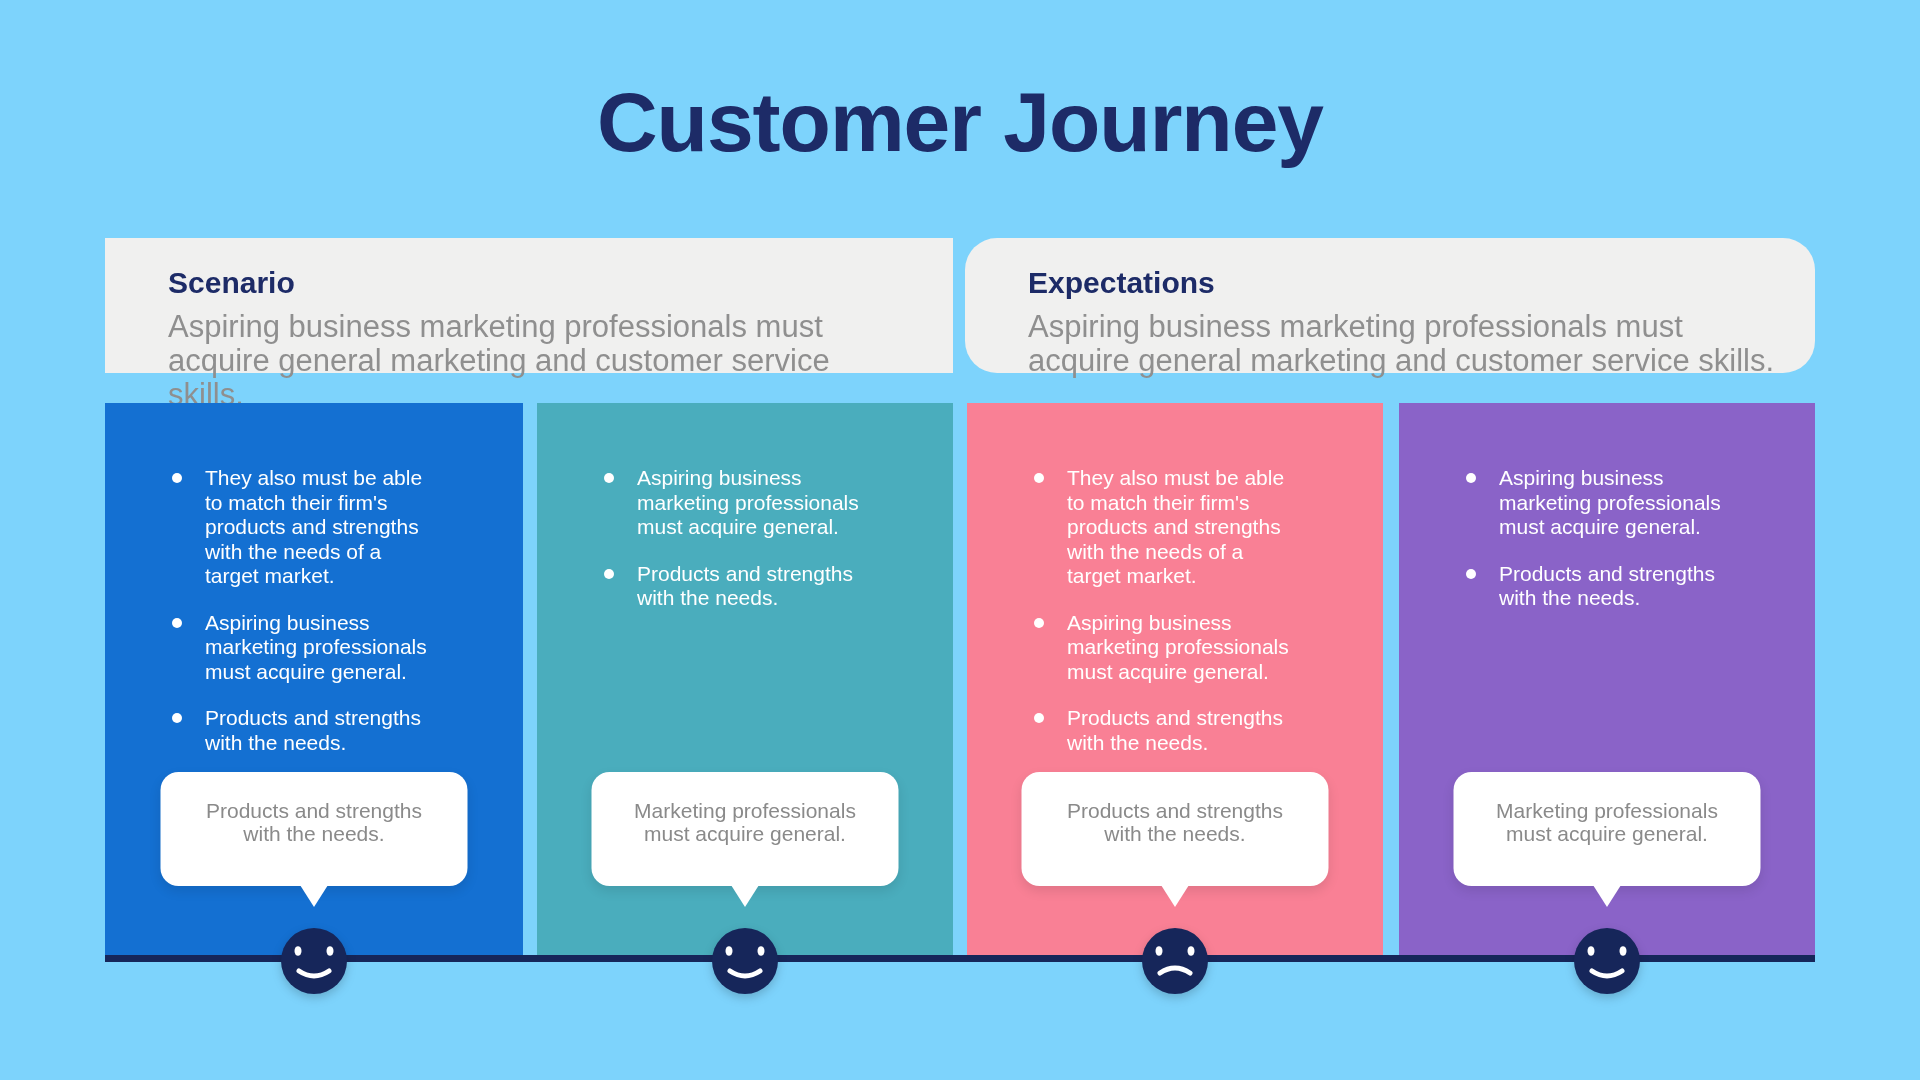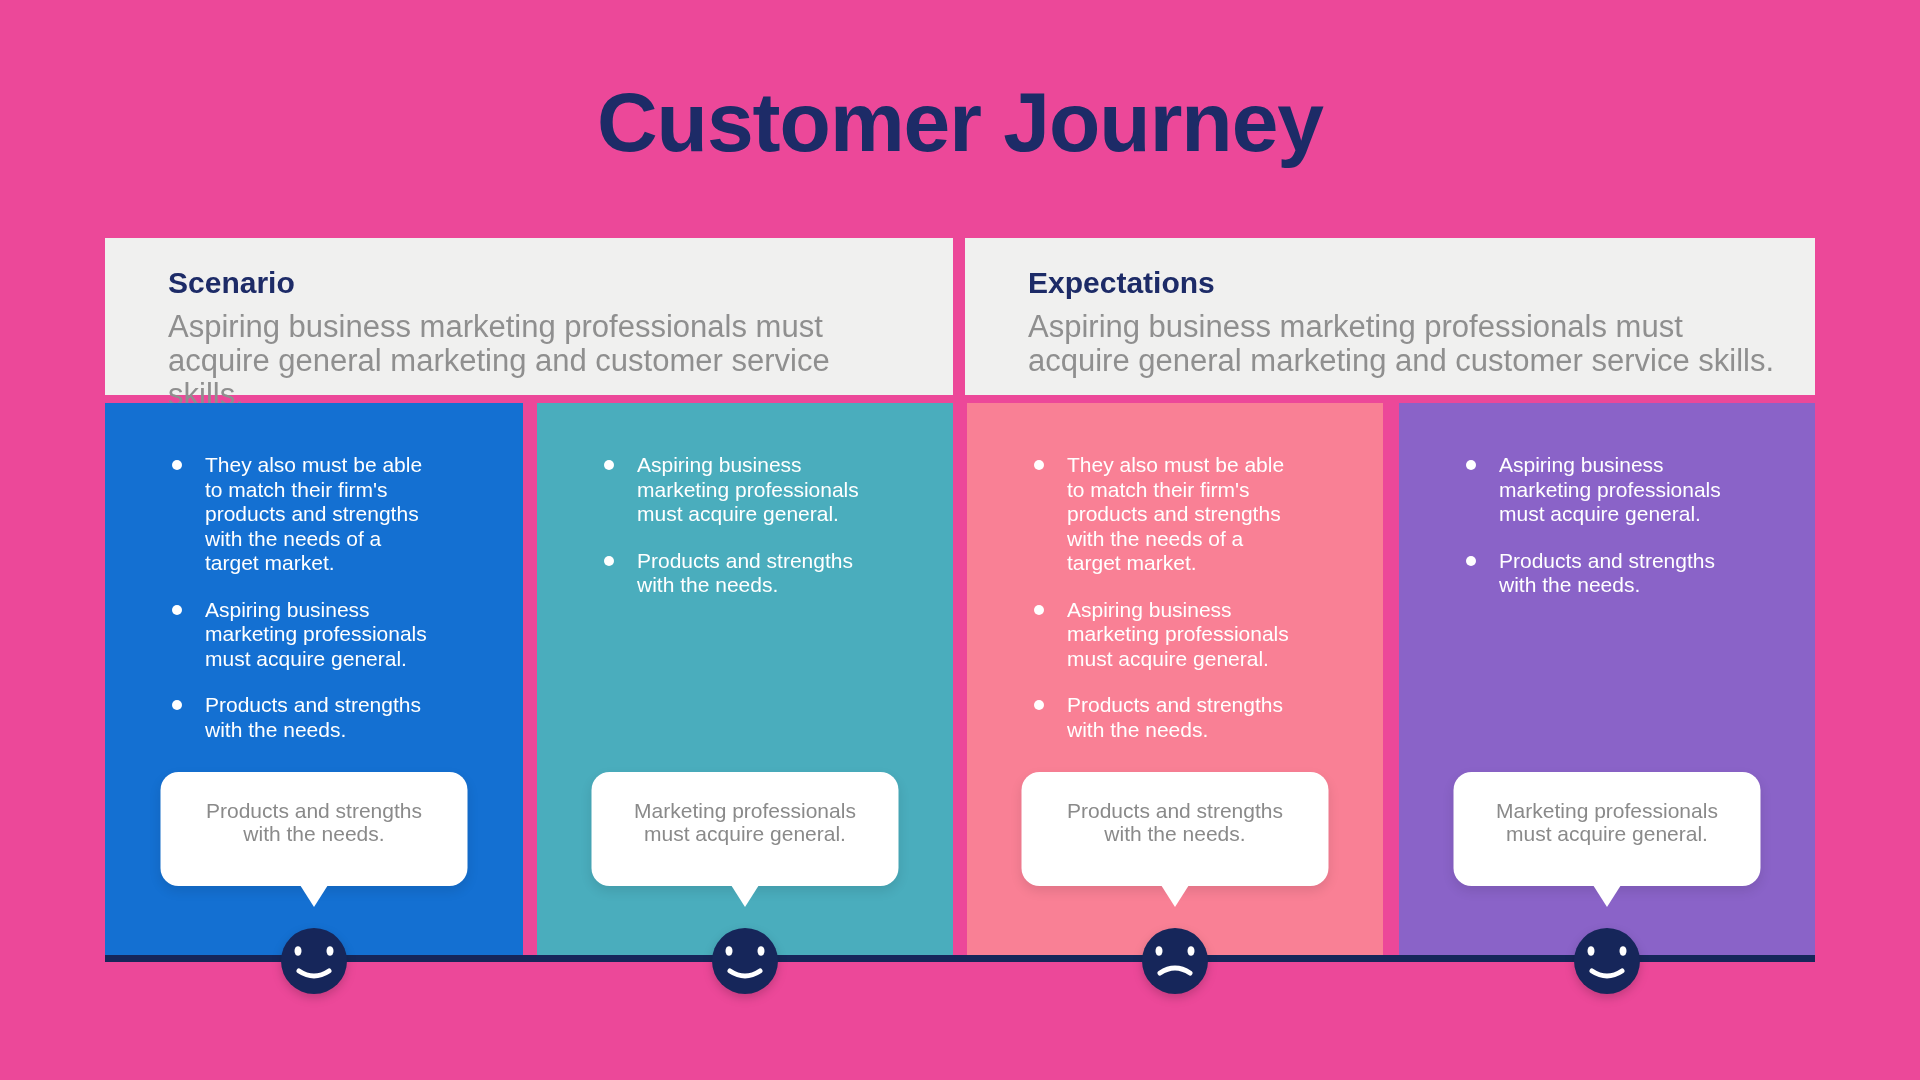--- a/index.html
+++ b/index.html
@@ -1,44 +1,44 @@
 <!DOCTYPE html>
 <html><head>
 <meta charset="utf-8">
 <style>
   html,body { margin:0; padding:0; background:#ffffff; }
   .slide {
     position:relative; width:1920px; height:1080px; overflow:hidden;
-    background:#ec4899; font-family:"Liberation Sans", sans-serif;
+    background:#7dd3fc; font-family:"Liberation Sans", sans-serif;
   }
   .title {
     position:absolute; top:80px; left:0; width:100%;
     text-align:center; font-size:84px; font-weight:bold;
     letter-spacing:-1px; line-height:1;
   }
   .header-box {
-    position:absolute; top:238px; height:157px; background:#f0f0ef;
+    position:absolute; top:238px; height:135px; background:#f0f0ef;
     box-sizing:border-box; padding:28px 40px 0 63px;
   }
   .header-box.left  { left:105px; width:848px; }
   .header-box.right { left:965px; width:850px; }
   .header-heading { font-size:30px; font-weight:bold; margin:0 0 10px 0; }
   .header-desc { font-size:31px; line-height:34px; color:#8f8f8f; }
 
   .stage-col {
     position:absolute; top:403px; height:552px;
   }
   .col-1 { left:105px;  width:418px; }
   .col-2 { left:537px;  width:416px; }
   .col-3 { left:967px;  width:416px; }
   .col-4 { left:1399px; width:416px; }
 
   .bullets { margin:0; padding:50px 0 0 100px; list-style:none; }
   .bullets li {
-    position:relative; width:235px; margin:0 0 22px 0;
+    position:relative; width:235px; margin:13px 0 22px 0;
     color:#ffffff; font-size:21px; line-height:24.5px;
   }
   .bullets li::before {
     content:''; position:absolute; left:-33px; top:7px;
     width:10px; height:10px; border-radius:50%; background:#ffffff;
   }
 
   .bubble {
     position:absolute; left:50%; transform:translateX(-50%);
     top:369px; width:307px; height:114px;
@@ -72,21 +72,21 @@
 <body>
 
 <div class="slide">
 
   <div class="title" style="color: rgb(29, 43, 103);">Customer Journey</div>
 
   <div class="header-box left" style="background: rgb(240, 240, 239);">
     <div class="header-heading" style="color: rgb(29, 43, 103);">Scenario</div>
     <div class="header-desc">Aspiring business marketing professionals must acquire general marketing and customer service skills.</div>
   </div>
-  <div class="header-box right" style="background: rgb(240, 240, 239);">
+  <div class="header-box right" style="background: rgb(240, 240, 239); border-radius: 32px;">
     <div class="header-heading" style="color: rgb(29, 43, 103);">Expectations</div>
     <div class="header-desc">Aspiring business marketing professionals must acquire general marketing and customer service skills.</div>
   </div>
 
   <div class="stage-col col-1" style="background: rgb(20, 112, 210);">
     <ul class="bullets">
       <li>They also must be able to match their firm's products and strengths with the needs of a target market.</li>
       <li>Aspiring business marketing professionals must acquire general.</li>
       <li>Products and strengths with the needs.</li>
     </ul>

